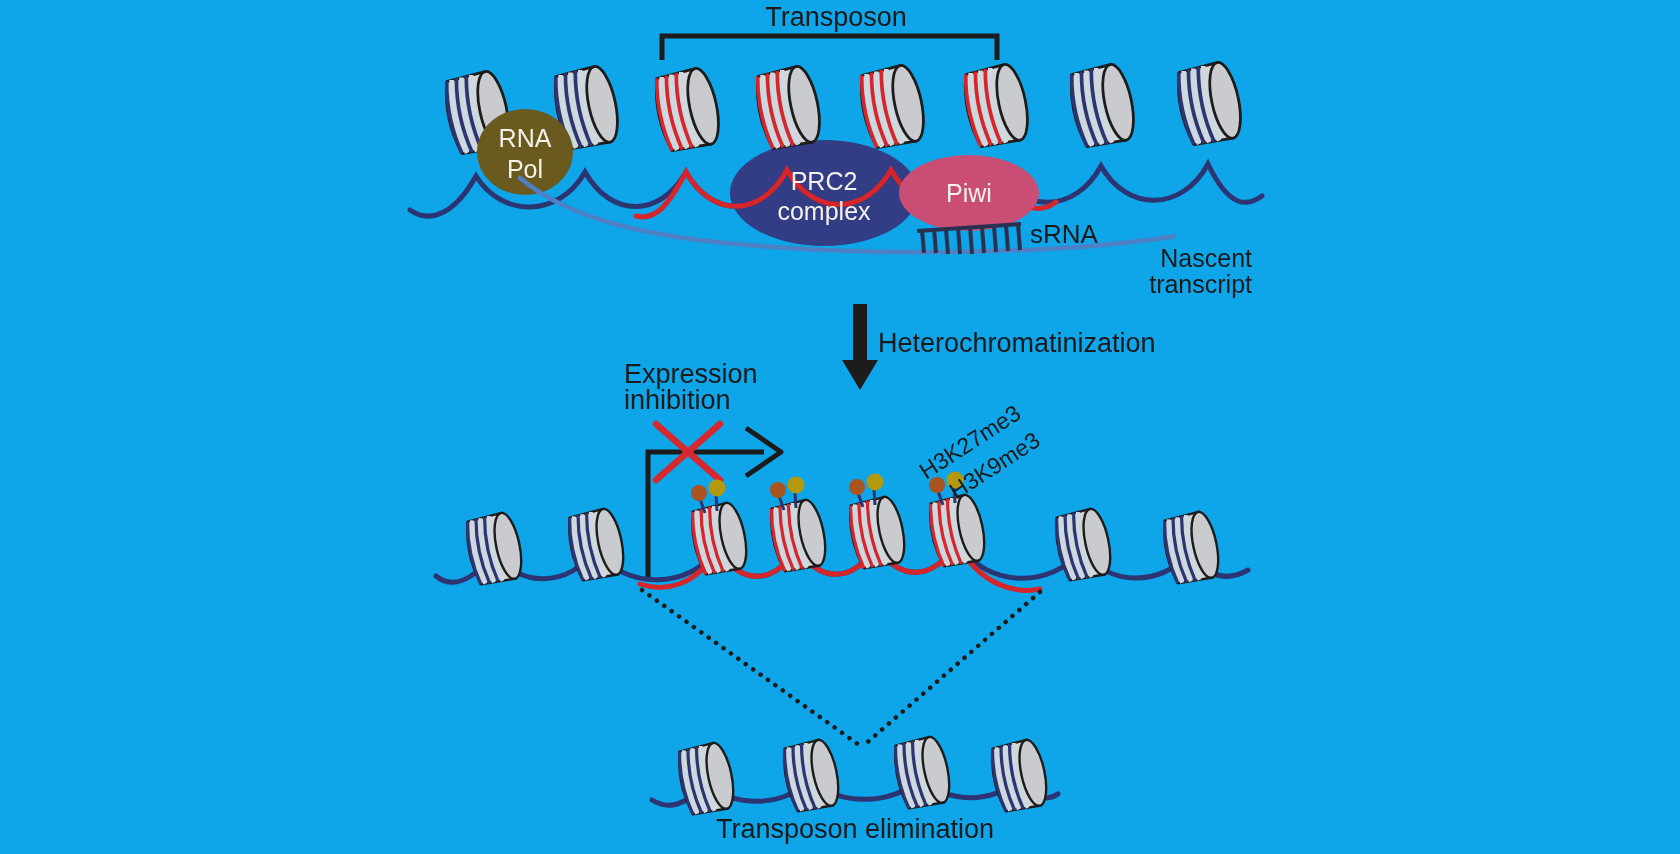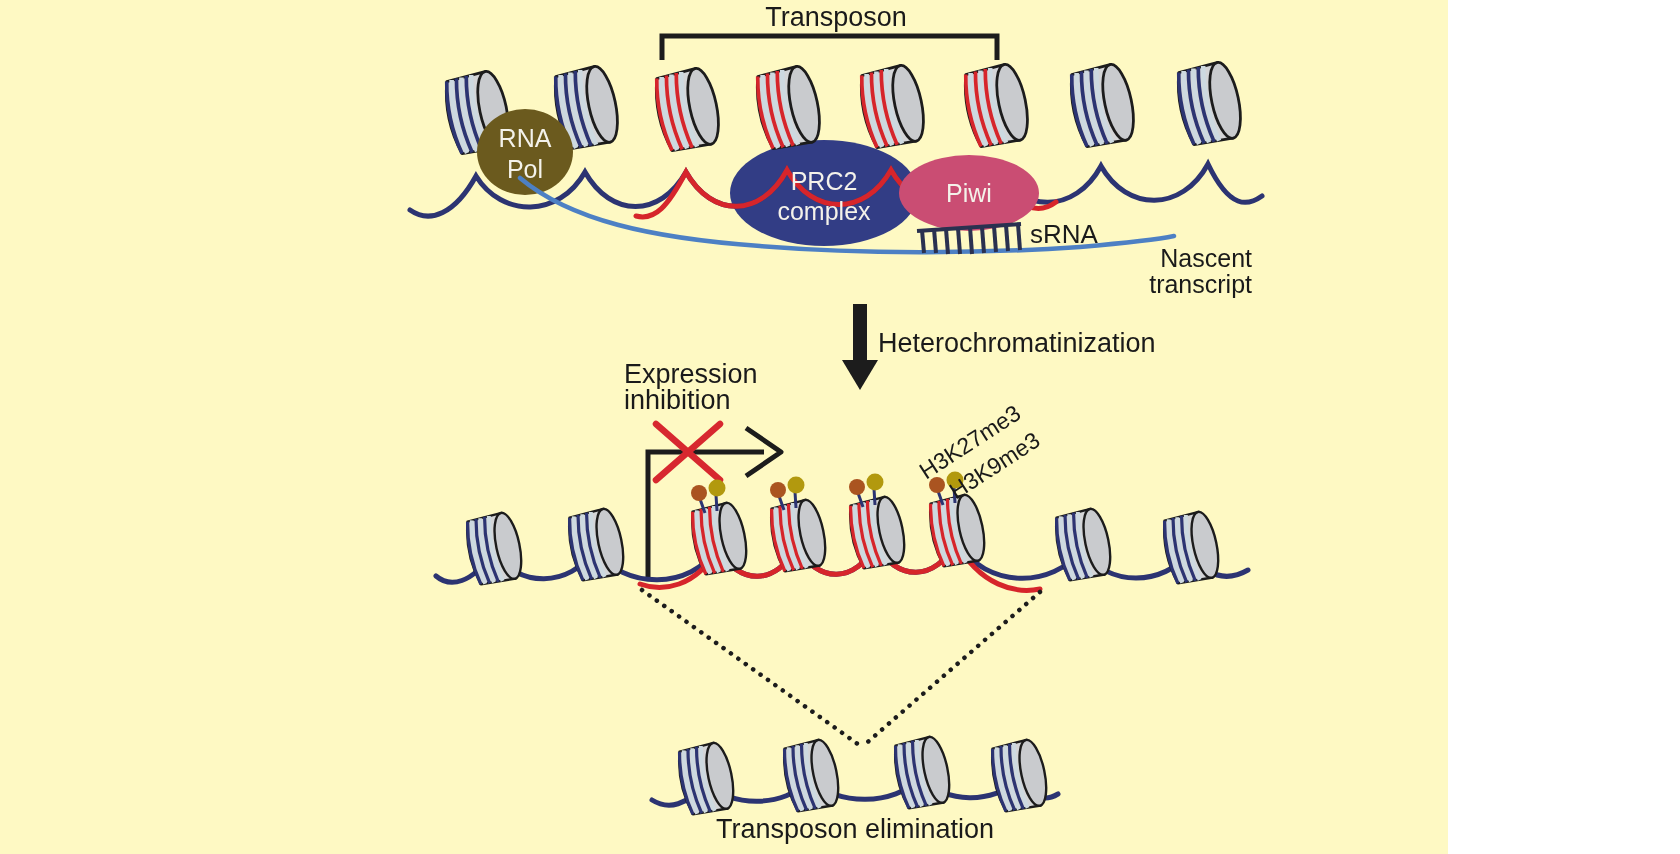--- a/index.html
+++ b/index.html
@@ -1,16 +1,16 @@
 <!DOCTYPE html>
 <html><head>
 <meta charset="utf-8">
 <style>
   html,body{margin:0;padding:0;background:#ffffff;}
-  .stage{position:relative;width:1448px;height:854px;background:#fef9c3;overflow:hidden;}
+  .stage{position:relative;width:1680px;height:854px;background:#0ea5e9;overflow:hidden;}
   svg{display:block;}
   text{font-family:"Liberation Sans","DejaVu Sans",sans-serif;fill:#1a1a1a;}
   .lbl{font-size:27px;}
   .lbl-sm{font-size:25px;}
   .lbl-white{fill:#f4f2ea;}
   .lbl-rot{font-size:23px;}
 </style>
 </head>
 <body>
 

